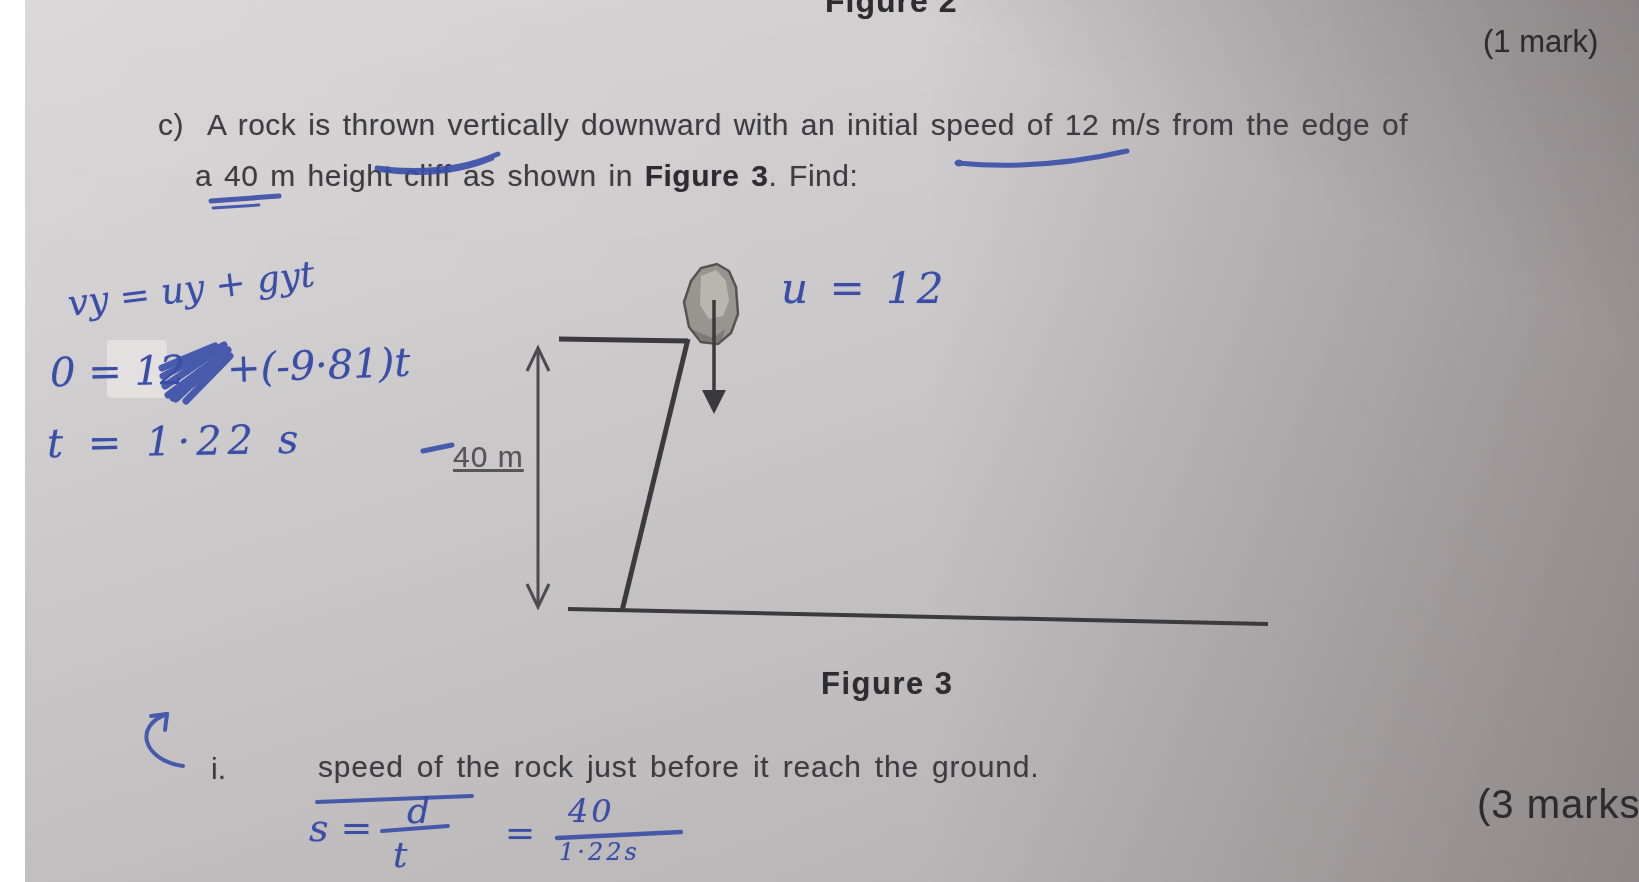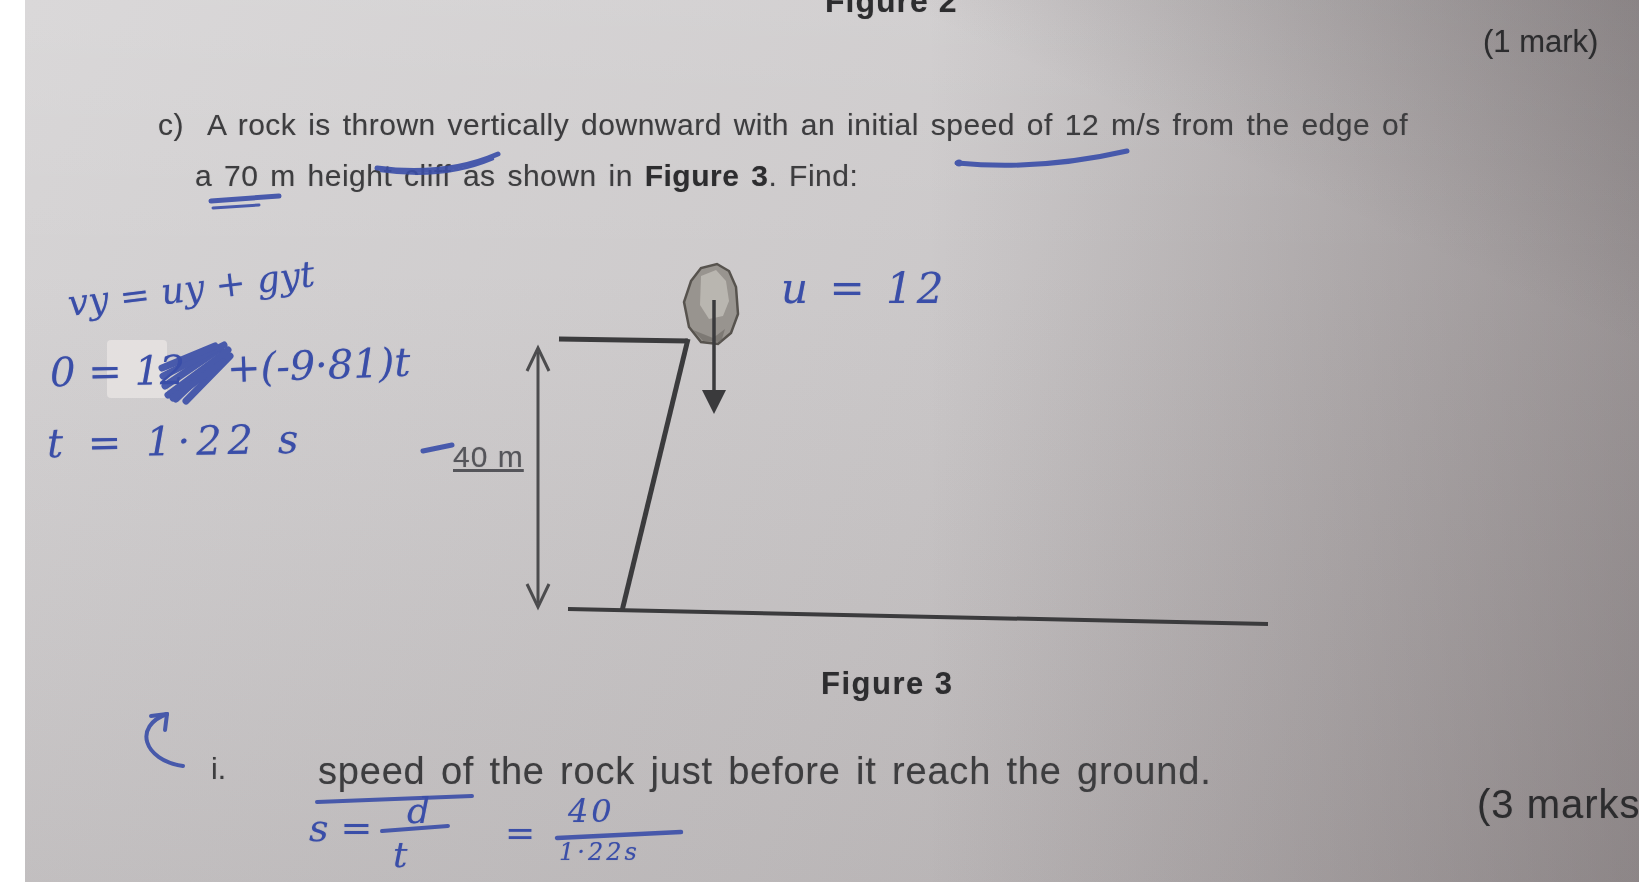--- a/index.html
+++ b/index.html
@@ -41,38 +41,38 @@
 
 <div class="page">
 
   <div class="abs print print-bold" style="left:800px;top:-17px;font-size:32px;letter-spacing:1px;">Figure 2</div>
 
   <div class="abs print" style="left:1458px;top:24px;font-size:31px;color:#2c2c2e;">(1 mark)</div>
 
   <div class="abs print q1" style="left:133px;top:108px;font-size:30px;">c)</div>
   <div class="abs print q1" style="left:182px;top:108px;">A rock is thrown vertically downward with an initial speed of 12 m/s from the edge of</div>
   <div class="abs print q1" style="left:170px;top:159px;">
-    <span>a 70 m height cliff as shown in </span><span class="print-bold">Figure 3</span><span>. Find:</span>
+    <span>a 40 m height cliff as shown in </span><span class="print-bold">Figure 3</span><span>. Find:</span>
   </div>
 
   <div class="abs patch" style="left:82px;top:340px;width:60px;height:58px;"></div>
 
   <div class="abs hand" style="left:42px;top:268px;font-size:36px;transform:rotate(-7deg);">vy = uy + gyt</div>
   <div class="abs hand" style="left:25px;top:348px;font-size:40px;transform:rotate(-1deg);">0 = 12</div>
   <div class="abs hand" style="left:202px;top:342px;font-size:40px;transform:rotate(-2deg);">+(-9·81)t</div>
   <div class="abs hand" style="left:22px;top:418px;font-size:40px;letter-spacing:6px;transform:rotate(-1deg);">t = 1·22 s</div>
 
   <div class="abs hand" style="left:756px;top:264px;font-size:42px;letter-spacing:4px;text-align:center;">u = 12</div>
 
   <div class="abs print" style="left:428px;top:440px;font-size:30px;color:#55555a;letter-spacing:1px;text-decoration:underline;">40 m</div>
 
   <div class="abs print print-bold" style="left:796px;top:666px;font-size:31px;letter-spacing:1.5px;">Figure 3</div>
 
   <div class="abs print" style="left:186px;top:752px;font-size:30px;">i.</div>
-  <div class="abs print" style="left:293px;top:750px;font-size:38px;letter-spacing:0.8px;word-spacing:4px;">speed of the rock just before it reach the ground.</div>
+  <div class="abs print" style="left:293px;top:750px;font-size:30px;letter-spacing:0.8px;word-spacing:4px;">speed of the rock just before it reach the ground.</div>
   <div class="abs print" style="left:1452px;top:782px;font-size:40px;color:#2c2c2e;letter-spacing:1px;">(3 marks)</div>
 
   <div class="abs hand" style="left:284px;top:806px;font-size:38px;">s =</div>
   <div class="abs hand" style="left:382px;top:790px;font-size:36px;">d</div>
   <div class="abs hand" style="left:368px;top:834px;font-size:36px;">t</div>
   <div class="abs hand" style="left:480px;top:812px;font-size:36px;">=</div>
   <div class="abs hand" style="left:543px;top:792px;font-size:32px;letter-spacing:3px;">40</div>
   <div class="abs hand" style="left:534px;top:838px;font-size:24px;letter-spacing:3px;">1·22s</div>
 
   <svg class="overlay" width="1639" height="882" viewBox="0 0 1639 882">

